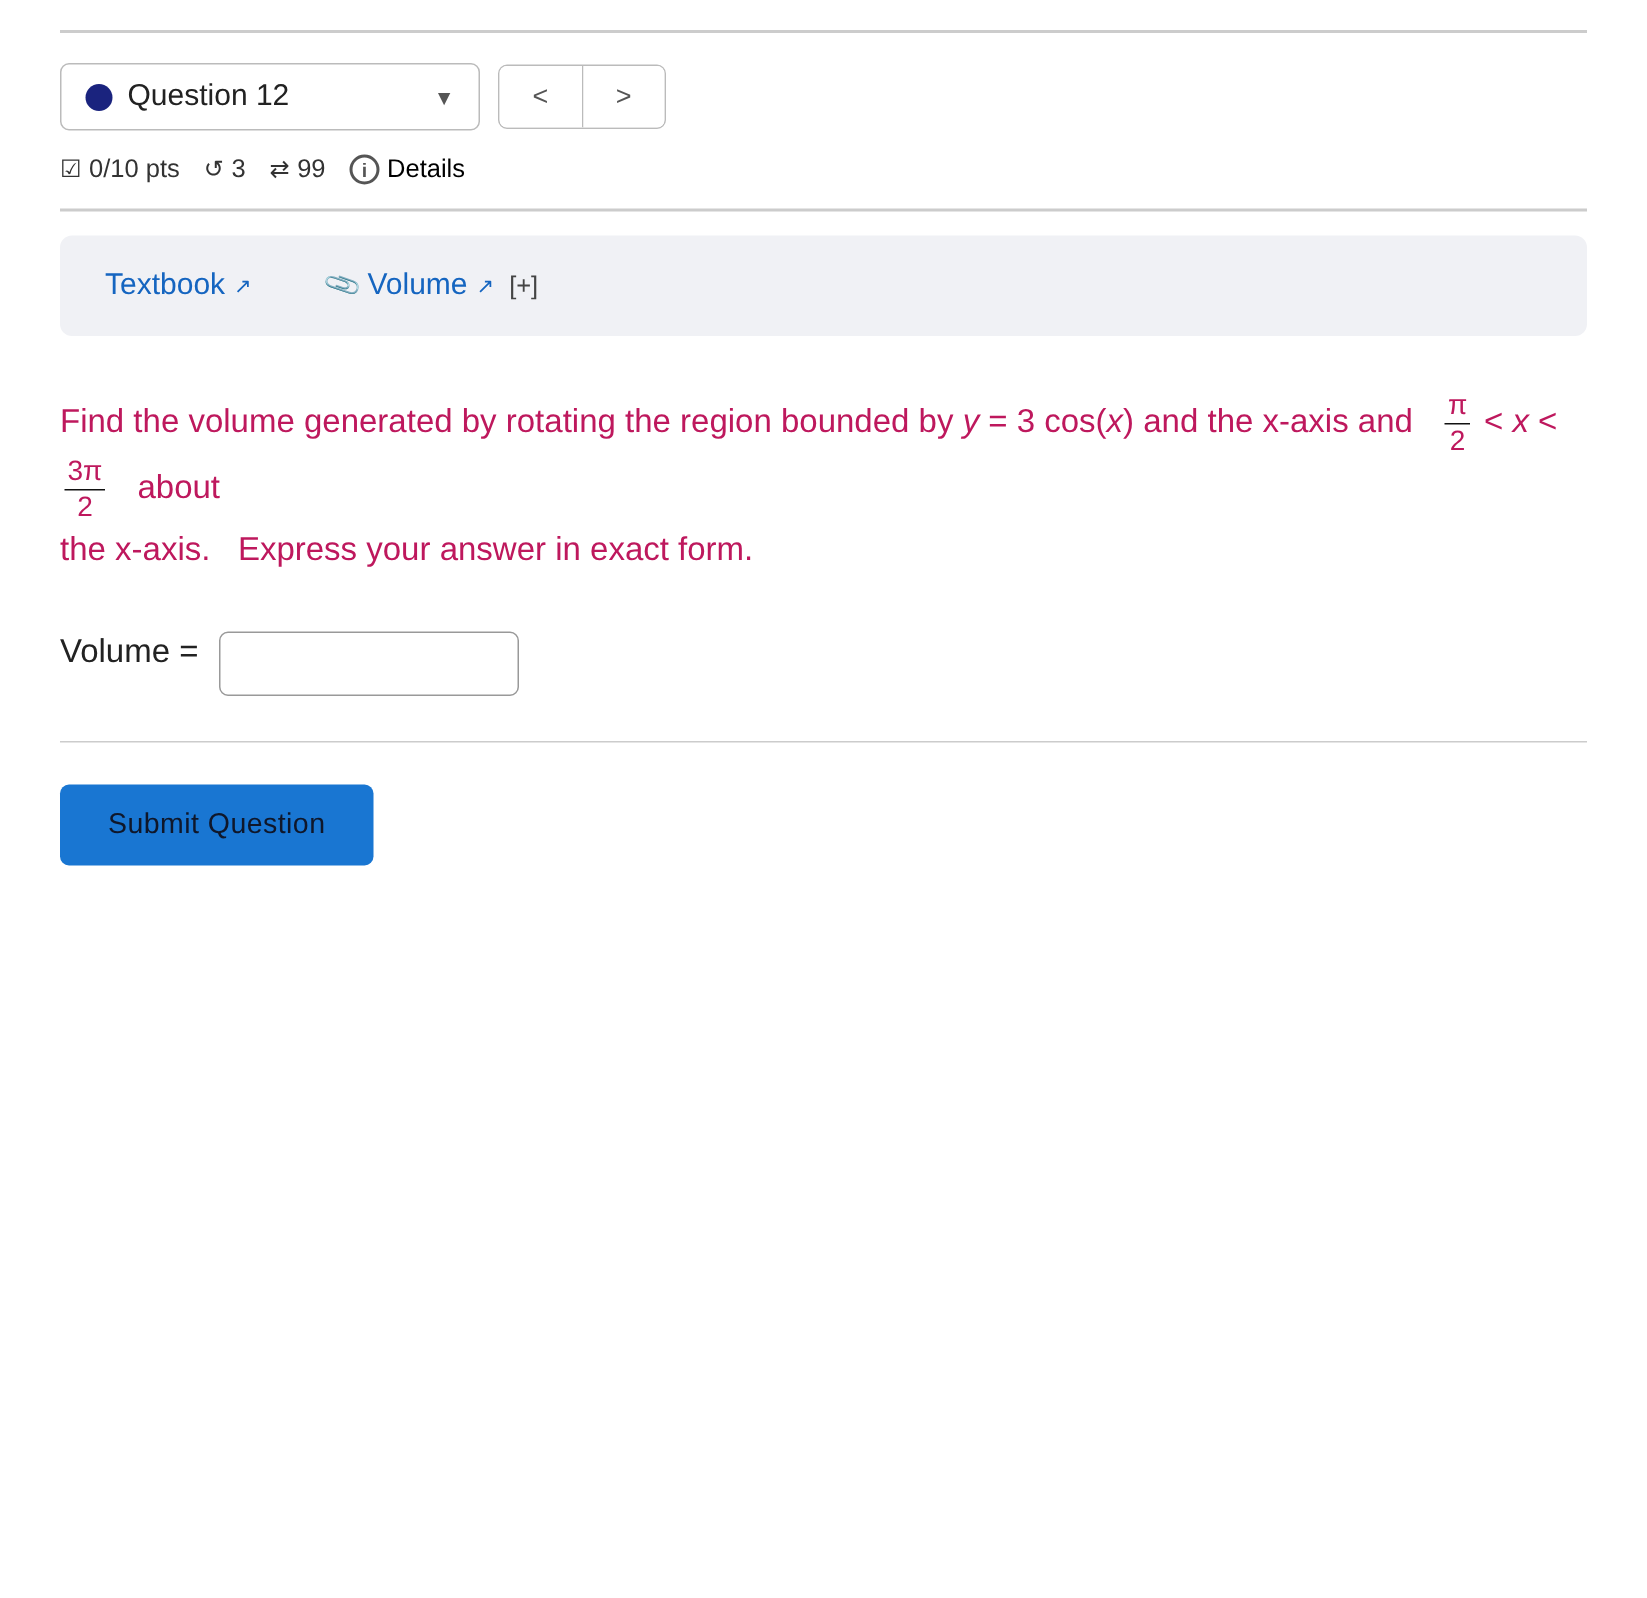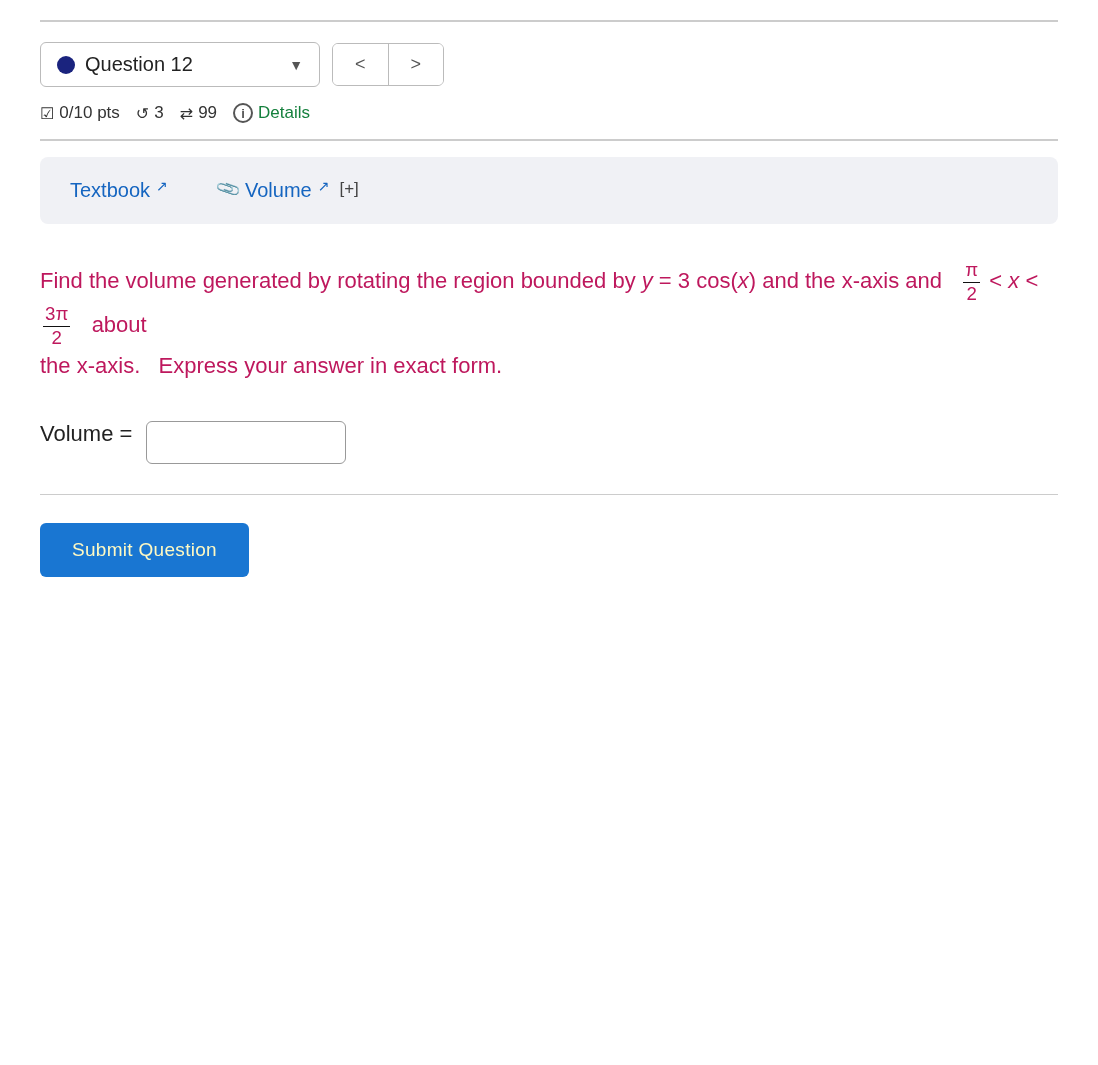--- a/index.html
+++ b/index.html
@@ -110,42 +110,42 @@
       height: 20px;
       border-radius: 50%;
       border: 2px solid #555;
       font-size: 13px;
       font-weight: bold;
       color: #555;
       cursor: pointer;
     }
 
     .details-link {
-      color: #15803d;
+      color: #000000;
       text-decoration: none;
       font-size: 17px;
     }
 
     .resource-bar {
       background: #f0f1f5;
       border-radius: 8px;
       padding: 22px 30px;
       display: flex;
       align-items: center;
       gap: 50px;
       margin-bottom: 36px;
     }
 
     .resource-link {
       color: #1565c0;
       text-decoration: none;
       font-size: 20px;
       font-weight: 500;
       display: flex;
-      align-items: flex-start;
+      align-items: center;
       gap: 6px;
       cursor: pointer;
     }
 
     .external-icon {
       font-size: 14px;
       display: inline-block;
       position: relative;
       top: -1px;
     }
@@ -204,21 +204,21 @@
     }
 
     .answer-divider {
       border: none;
       border-top: 1.5px solid #ccc;
       margin-bottom: 28px;
     }
 
     .submit-btn {
       background: #1976d2;
-      color: #fef9c3;
+      color: #0f172a;
       border: none;
       border-radius: 6px;
       padding: 16px 32px;
       font-size: 19px;
       font-weight: 500;
       cursor: pointer;
       letter-spacing: 0.3px;
     }
 
     .paperclip-icon {

